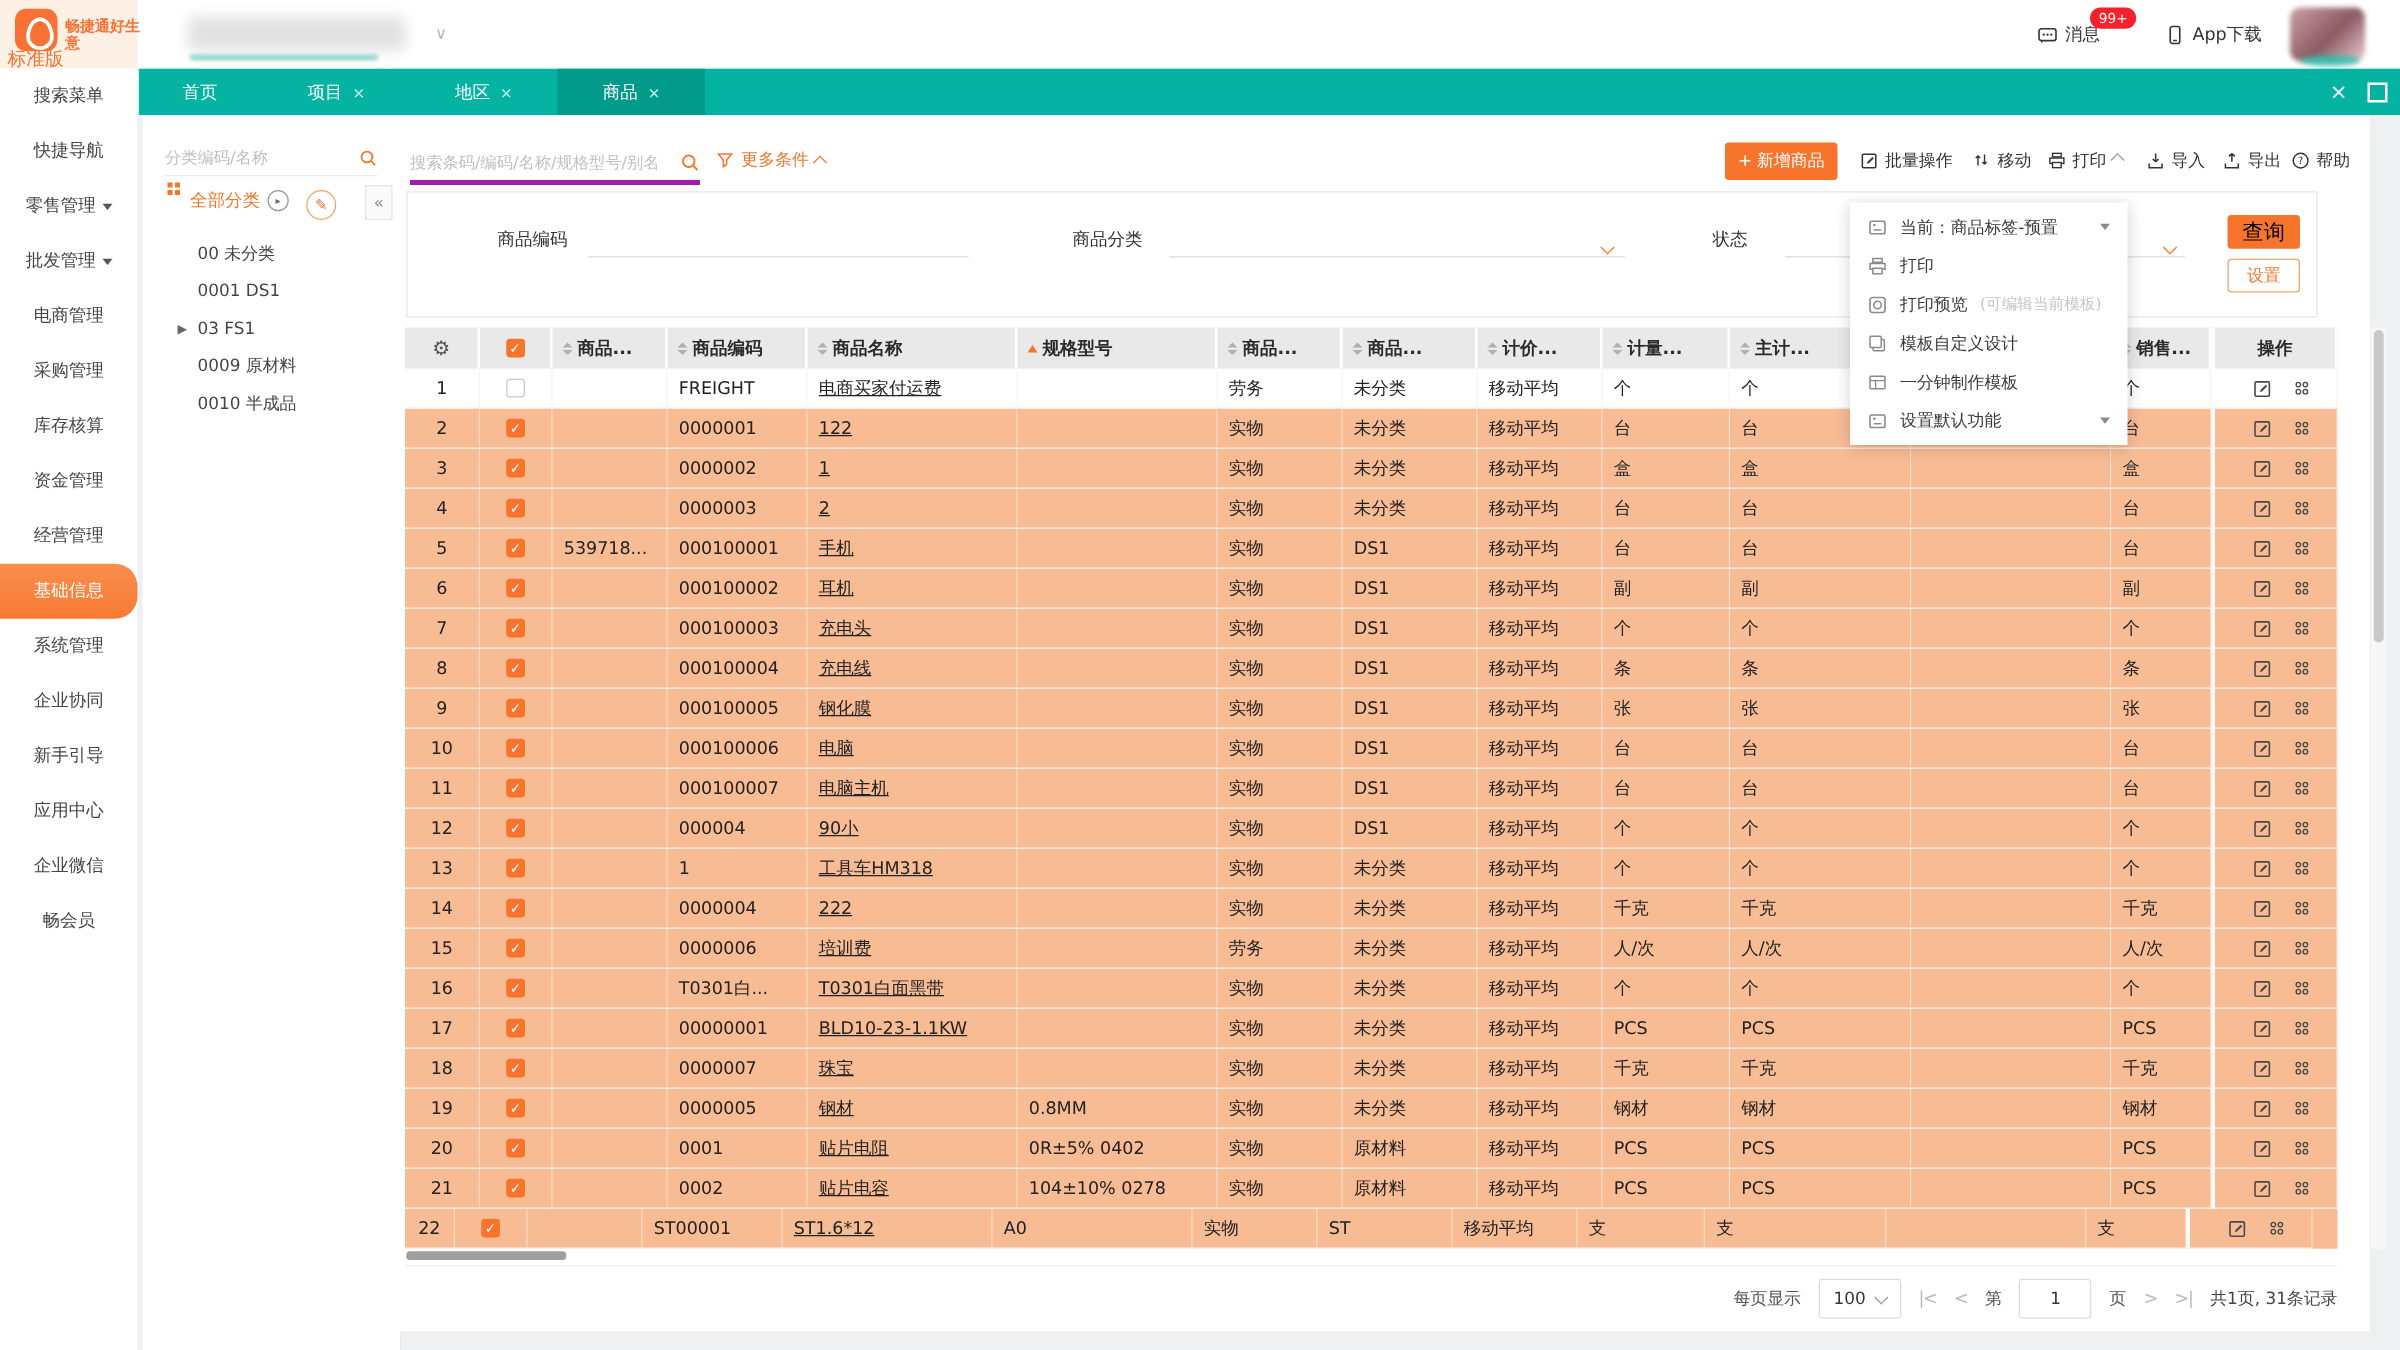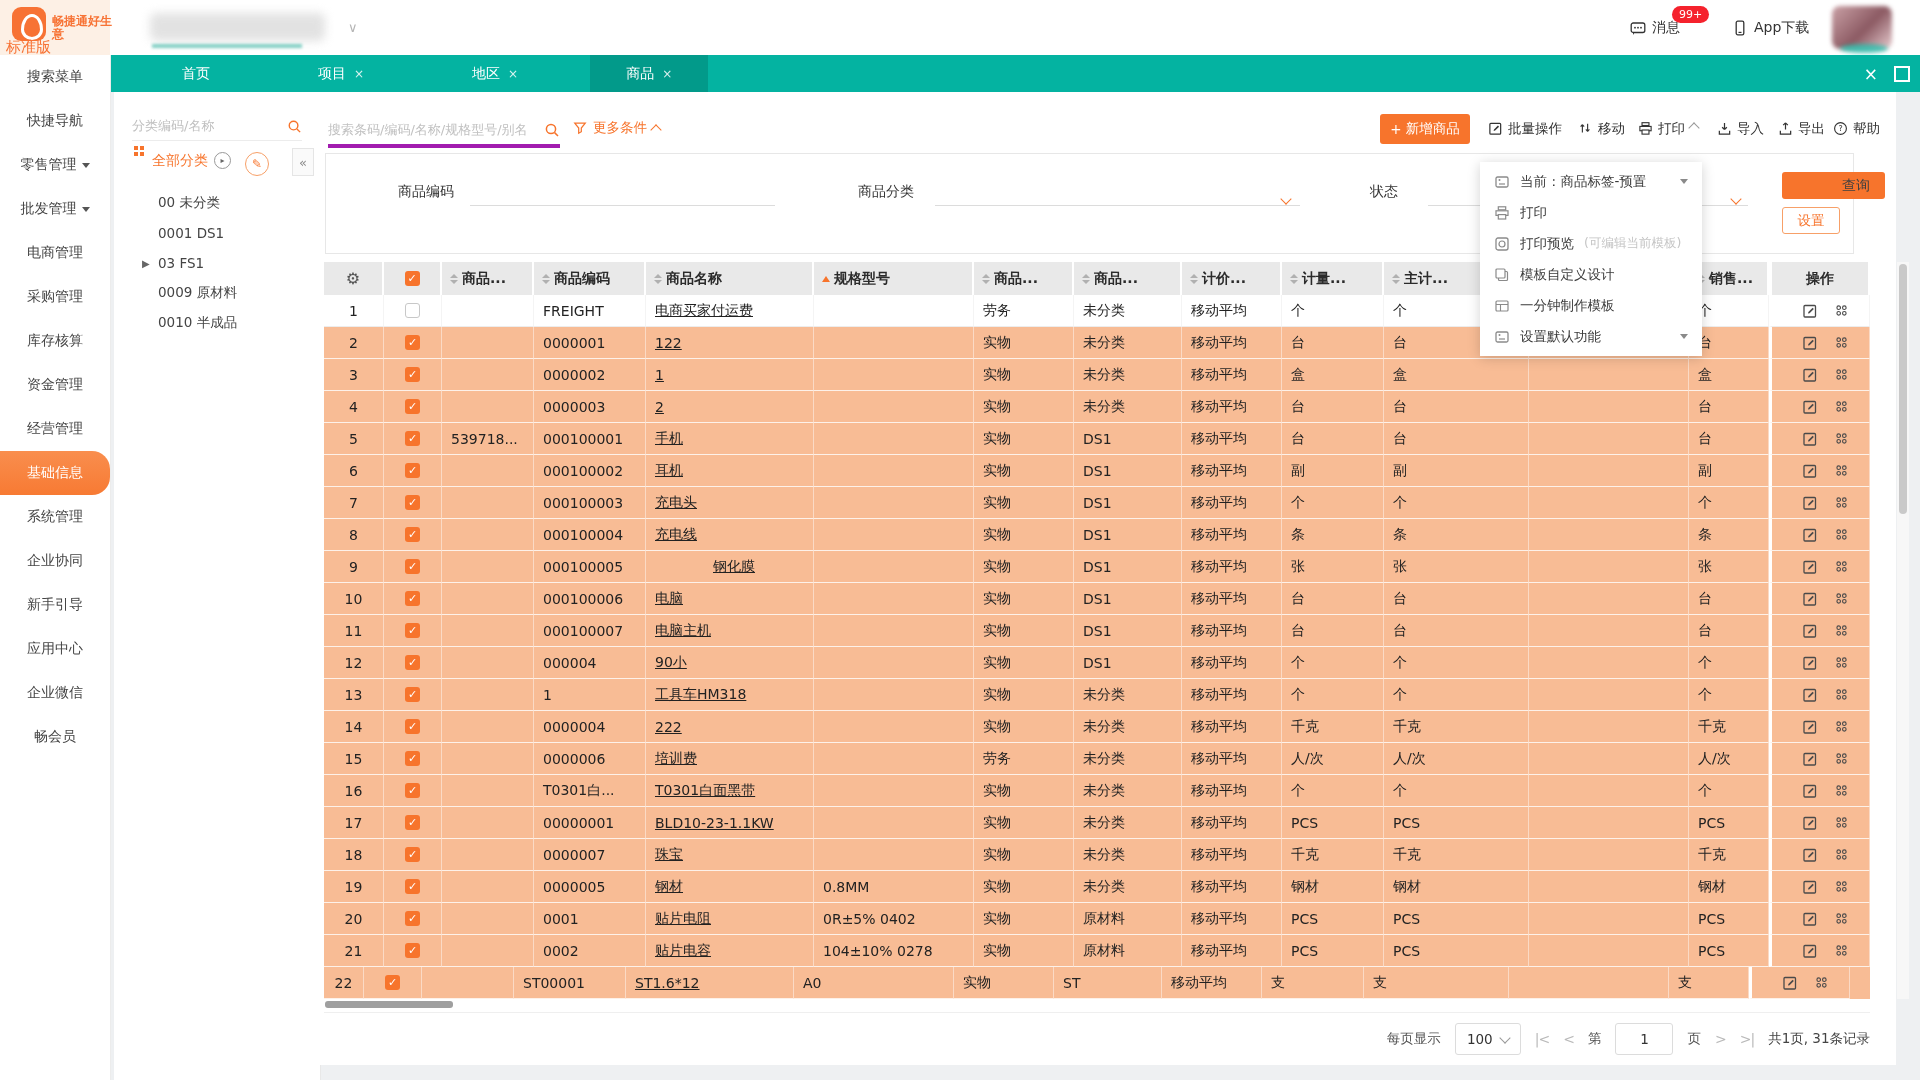--- a/index.html
+++ b/index.html
@@ -18,21 +18,21 @@
   .edition{left:6px;top:38px;color:#f77234;font-size:15px;}
   .blur-company{left:150px;top:13px;width:175px;height:28px;background:#d9d9d9;border-radius:6px;filter:blur(5px);opacity:.75;}
   .blur-underline{left:152px;top:44px;width:150px;height:4px;background:#33b3a1;filter:blur(1.5px);opacity:.6;}
   .company-caret{left:348px;top:20px;color:#b5b5b5;font-size:13px;}
   .top-item{top:17px;height:22px;display:flex;align-items:center;gap:6px;color:#333;font-size:14px;}
   .badge{left:1672px;top:6px;background:#f5222d;color:#fff;font-size:11px;line-height:17px;padding:0 7px;border-radius:9px;}
   .avatar{left:1832px;top:6px;width:60px;height:43px;border-radius:8px;background:linear-gradient(135deg,#caa1a6,#8c5a63 55%,#e8cdd0);filter:blur(2px);}
   .avatar-teal{left:1840px;top:44px;width:48px;height:9px;border-radius:50%;background:#27bcaa;filter:blur(2px);opacity:.8;}
   
   .tabbar{left:110px;top:55px;width:1810px;height:37px;background:#04b3a1;display:flex;align-items:stretch;}
-  .tab{display:flex;align-items:center;gap:8px;padding:0 36px;color:#fff;font-size:14px;cursor:default;margin-left:36px;}
+  .tab{display:flex;align-items:center;gap:8px;padding:0 36px;color:#fff;font-size:14px;cursor:default;}
   .tab.active{background:#029a8a;}
   .tab .x{font-size:12px;opacity:.85;}
   .win-icons{position:absolute;right:10px;top:0;height:37px;display:flex;align-items:center;gap:16px;color:#fff;}
   .win-x{font-size:17px;}
   .win-full{width:12px;height:12px;border:2px solid #fff;}
   
   .sidebar{left:0;top:55px;width:110px;height:1025px;background:#fff;border-right:1px solid #ececec;}
   .side-item{height:44px;display:flex;align-items:center;justify-content:center;gap:5px;color:#454545;font-size:14px;cursor:pointer;}
   .side-item.active{background:linear-gradient(180deg,#f98e4e,#f77a33);color:#fff;border-radius:0 18px 18px 0;}
   .tri-down{width:0;height:0;border-left:4px solid transparent;border-right:4px solid transparent;border-top:5px solid #555;}
@@ -59,21 +59,21 @@
   .chev.up{transform:rotate(-135deg);margin-top:4px;}
   .chev.down{transform:rotate(45deg);margin-top:-3px;}
   .chev.gray{border-color:#999;}
   .btn-add{left:1380px;top:114px;width:90px;height:30px;background:#f7742c;color:#fff;border-radius:3px;display:flex;align-items:center;justify-content:center;gap:4px;font-size:13.5px;cursor:pointer;}
   .tool-btn{top:120px;display:flex;align-items:flex-start;gap:5px;color:#333;font-size:13.5px;cursor:pointer;}
   
   .filter-card{left:325px;top:153px;width:1527px;height:99px;background:#fff;border:1px solid #e7e7e7;}
   .f-label{top:183px;color:#333;font-size:14px;}
   .f-line{top:205px;height:1px;background:#dcdcdc;}
   .f-chev{top:190px;}
-  .btn-query{left:1782px;top:172px;width:58px;height:27px;background:#f7742c;color:#404040;border-radius:3px;display:flex;align-items:center;justify-content:center;font-size:14px;cursor:pointer;padding-left:45px;}
+  .btn-query{left:1782px;top:172px;width:58px;height:27px;background:#f7742c;color:#000000;border-radius:3px;display:flex;align-items:center;justify-content:center;font-size:17px;cursor:pointer;}
   .btn-setting{left:1782px;top:207px;width:58px;height:27px;background:#fff;color:#f7742c;border:1px solid #f7a068;border-radius:3px;display:flex;align-items:center;justify-content:center;font-size:13.5px;cursor:pointer;box-sizing:border-box;}
   
   .thead{left:324px;top:262px;width:1546px;height:33px;background:#e9e9e9;display:flex;}
   .th{display:flex;align-items:center;box-sizing:border-box;border-right:2px solid #fff;font-weight:bold;color:#2b2b2b;font-size:14px;padding-left:8px;gap:4px;}
   .carets{display:flex;flex-direction:column;gap:2px;}
   .car-up{width:0;height:0;border-left:4px solid transparent;border-right:4px solid transparent;border-bottom:4px solid #b0b0b0;}
   .car-dn{width:0;height:0;border-left:4px solid transparent;border-right:4px solid transparent;border-top:4px solid #b0b0b0;}
   .car-asc{width:0;height:0;border-left:4.5px solid transparent;border-right:4.5px solid transparent;border-bottom:6px solid #f7742c;}
   .tbody{left:324px;top:295px;width:1546px;}
   .tr{display:flex;height:32px;}
@@ -716,21 +716,21 @@
         </span>
       </div>
     </div>
     <div class="tr sel">
       <div class="td center" style="width: 60px;">9</div>
       <div class="td center" style="width: 58px;">
         <span class="cb on">✓</span>
       </div>
       <div class="td" style="width: 92px;"></div>
       <div class="td" style="width: 112px;">000100005</div>
-      <div class="td" style="width: 168px; justify-content: center;">
+      <div class="td" style="width: 168px;">
         <span class="name-link">钢化膜</span>
       </div>
       <div class="td" style="width: 160px;"></div>
       <div class="td" style="width: 100px;">实物</div>
       <div class="td" style="width: 108px;">DS1</div>
       <div class="td" style="width: 100px;">移动平均</div>
       <div class="td" style="width: 102px;">张</div>
       <div class="td" style="width: 145px;">张</div>
       <div class="td" style="width: 160px;"></div>
       <div class="td" style="width: 80px;">张</div>

